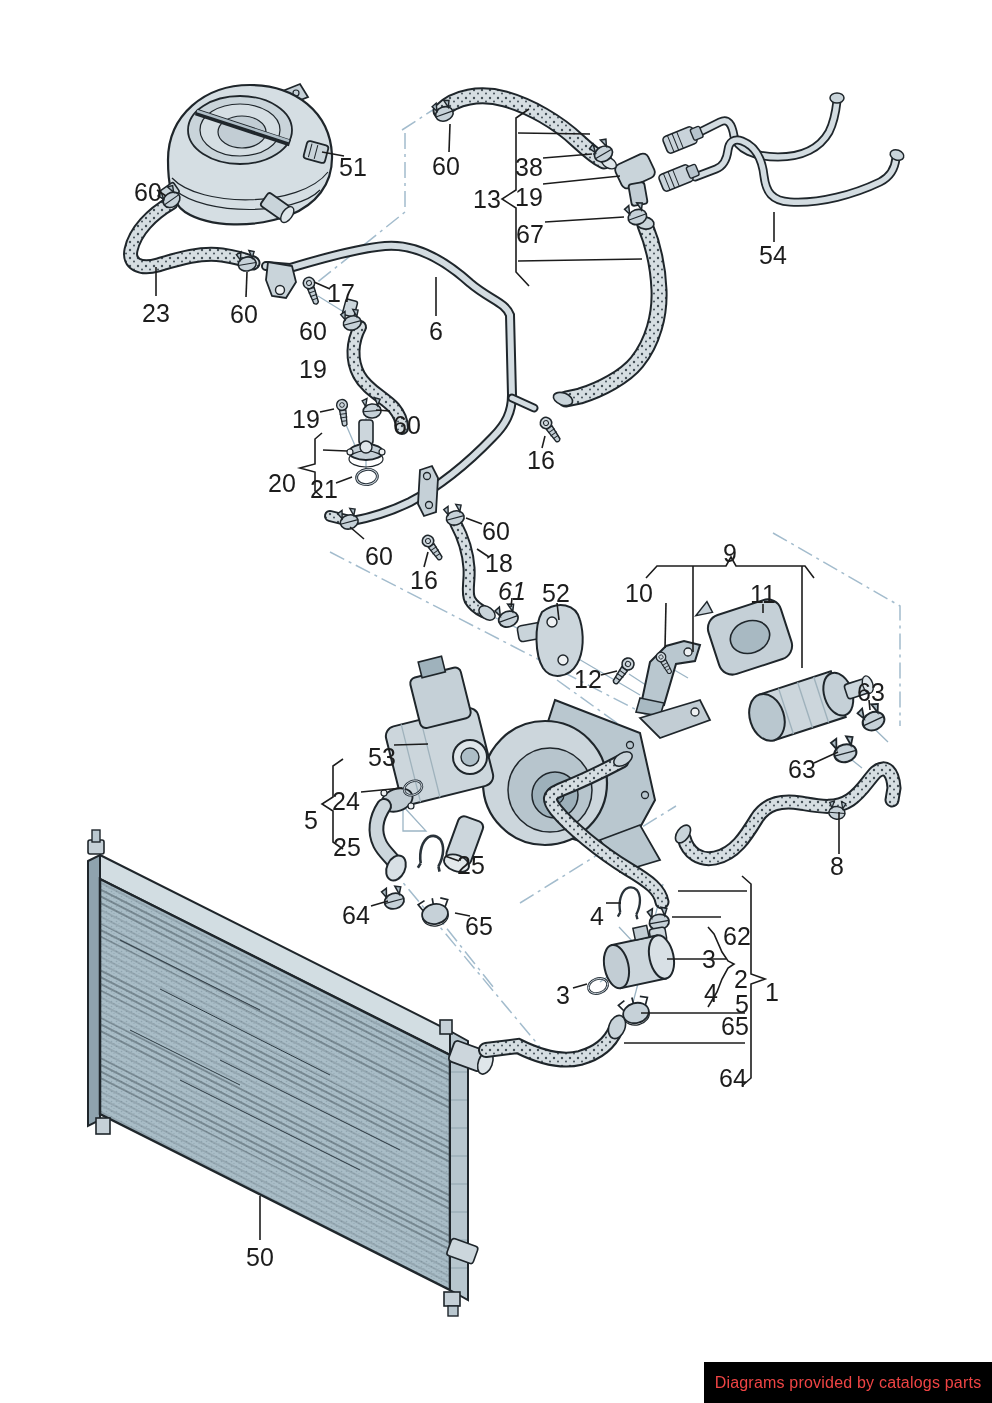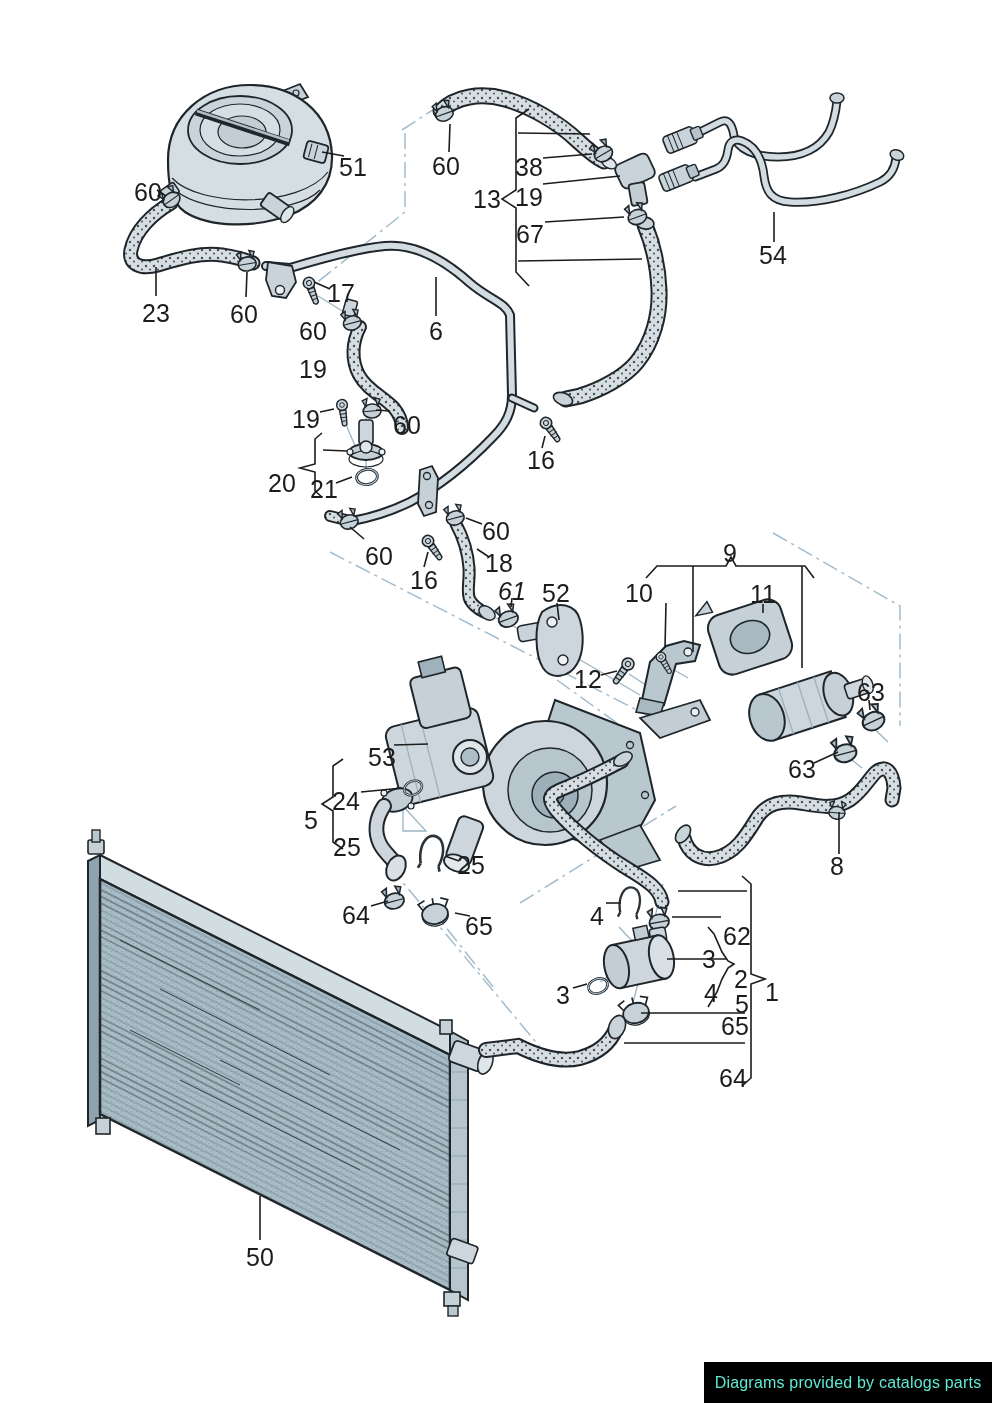--- a/index.html
+++ b/index.html
@@ -9,21 +9,21 @@
   #labels-layer{position:absolute;left:0;top:0;width:100%;height:100%;pointer-events:none;}
   .part-label{
     position:absolute;transform:translate(-50%,-50%);
     font-size:25px;color:#1c1c1c;white-space:nowrap;line-height:1;
     font-family:"Liberation Sans","DejaVu Sans",sans-serif;
   }
   #footer-bar{
     position:absolute;right:0;bottom:0;width:288px;height:41px;background:#000000;
     display:flex;align-items:center;justify-content:center;
   }
-  #footer-bar span{color:#5eead4;font-size:16px;letter-spacing:0.2px;}
+  #footer-bar span{color:#ef4444;font-size:16px;letter-spacing:0.2px;}
   .leader{stroke:#1c1c1c;stroke-width:1.6;fill:none;}
   .axis{stroke:#9cb5c5;stroke-width:1.3;fill:none;}
   .dash{stroke:#a3bccd;stroke-width:1.5;fill:none;stroke-dasharray:16 5 3 5;}
 </style>
 </head>
 <body>
 
 <div id="stage">
 
 <svg id="diagram-svg" width="992" height="1403" viewBox="0 0 992 1403">

